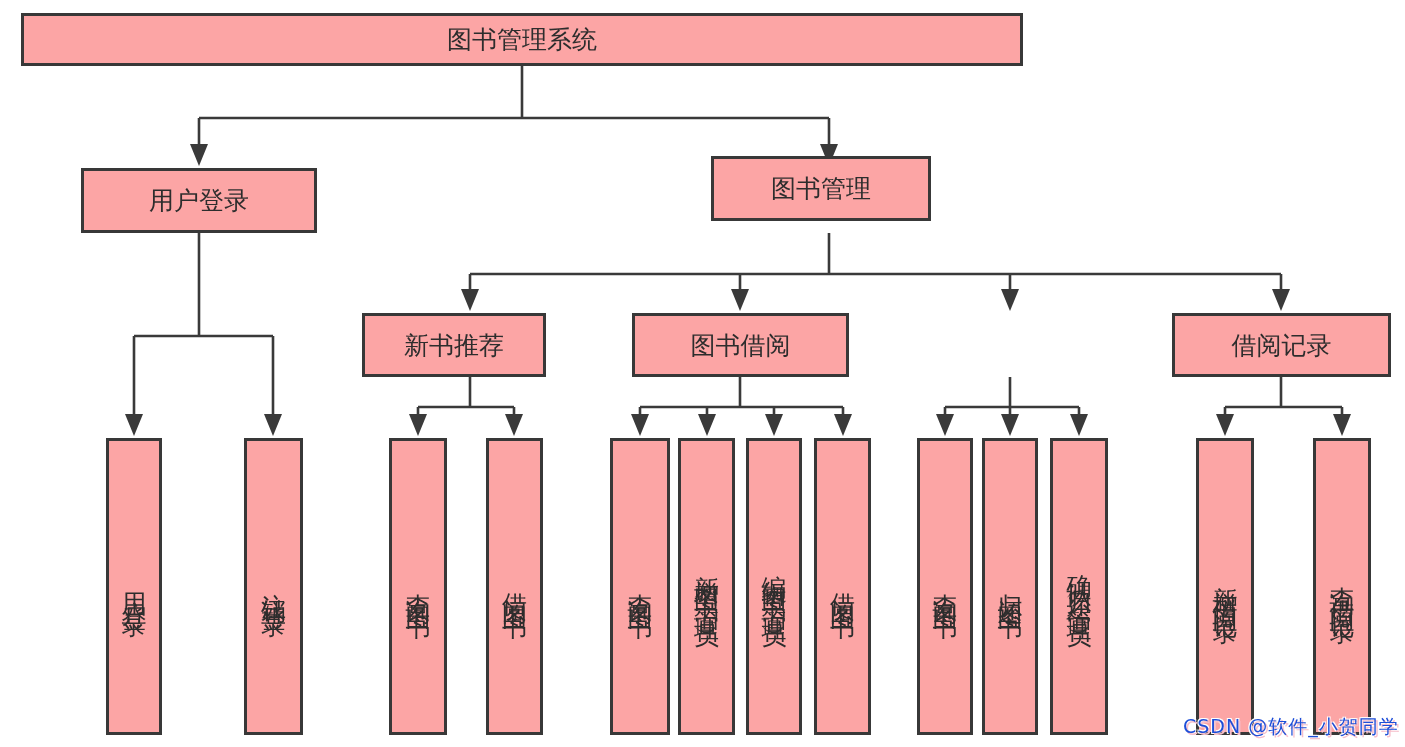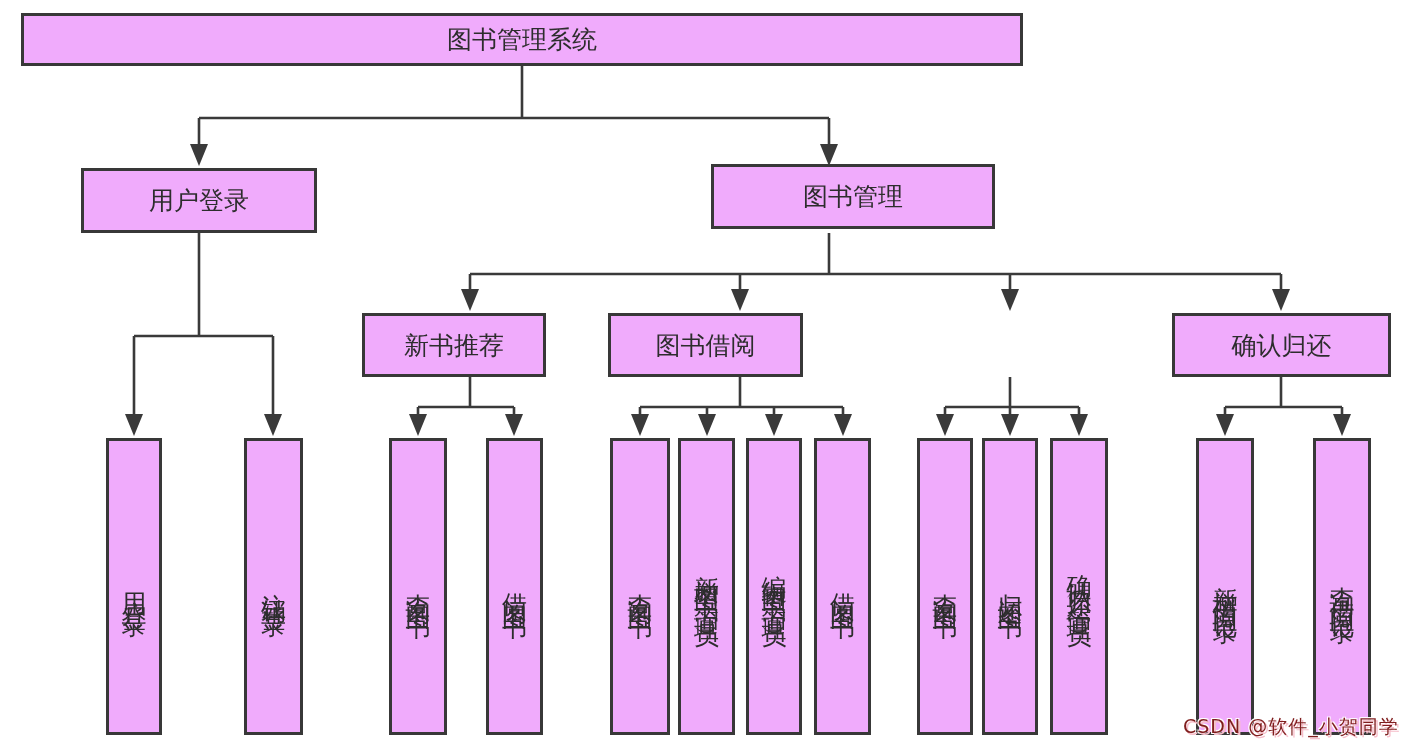--- a/index.html
+++ b/index.html
@@ -10,21 +10,21 @@
     position: relative;
     overflow: hidden;
   }
   .stage { position: absolute; left: 0; top: 0; width: 1405px; height: 747px; }
   svg.connectors { position: absolute; left: 0; top: 0; width: 1405px; height: 747px; }
   svg.connectors path { stroke: #3a3a3a; stroke-width: 2.6; fill: none; }
   svg.connectors polygon { fill: #3a3a3a; stroke: none; }
   .node {
     position: absolute;
     box-sizing: border-box;
-    background: #f0abfc;
+    background: #fca5a5;
     border: 3px solid #383838;
     display: flex;
     align-items: center;
     justify-content: center;
     color: #2d2d2d;
     font-size: 25px;
     line-height: 1;
     white-space: nowrap;
   }
   .leaf { white-space: normal; }
@@ -34,21 +34,21 @@
     letter-spacing: 7px;
     font-size: 25px;
     color: #2d2d2d;
     line-height: 1;
   }
   .watermark {
     position: absolute;
     left: 1183px;
     top: 714px;
     font-size: 19px;
-    color: #7f1d1d;
+    color: #1d4ed8;
     letter-spacing: 1px;
     text-shadow: 2px 2px 0 #f6bfcb, -1px -1px 0 #ffffff, 1px -1px 0 #ffffff, -1px 1px 0 #ffffff;
     white-space: nowrap;
   }
 </style>
 </head>
 <body>
 
 <div class="stage">
 
@@ -88,32 +88,32 @@
     <polygon points="1342,436 1333,414 1351,414"></polygon>
   </svg>
 
   <div class="node" style="left:21px;top:13px;width:1002px;height:53px">
     <span>图书管理系统</span>
   </div>
 
   <div class="node" style="left:81px;top:168px;width:236px;height:65px">
     <span>用户登录</span>
   </div>
-  <div class="node" style="left:711px;top:164px;width:284px;height:65px">
+  <div class="node" style="left:711px;top:156px;width:220px;height:65px">
     <span>图书管理</span>
   </div>
 
   <div class="node" style="left:362px;top:313px;width:184px;height:64px">
     <span>新书推荐</span>
   </div>
-  <div class="node" style="left:608px;top:313px;width:195px;height:64px">
+  <div class="node" style="left:632px;top:313px;width:217px;height:64px">
     <span>图书借阅</span>
   </div>
   <div class="node" style="left:1172px;top:313px;width:219px;height:64px">
-    <span>确认归还</span>
+    <span>借阅记录</span>
   </div>
 
   <div class="node leaf" style="left:106px;top:438px;width:56px;height:297px">
     <span class="vtext">用户登录</span>
   </div>
   <div class="node leaf" style="left:244px;top:438px;width:59px;height:297px">
     <span class="vtext">注销登录</span>
   </div>
 
   <div class="node leaf" style="left:389px;top:438px;width:58px;height:297px">

